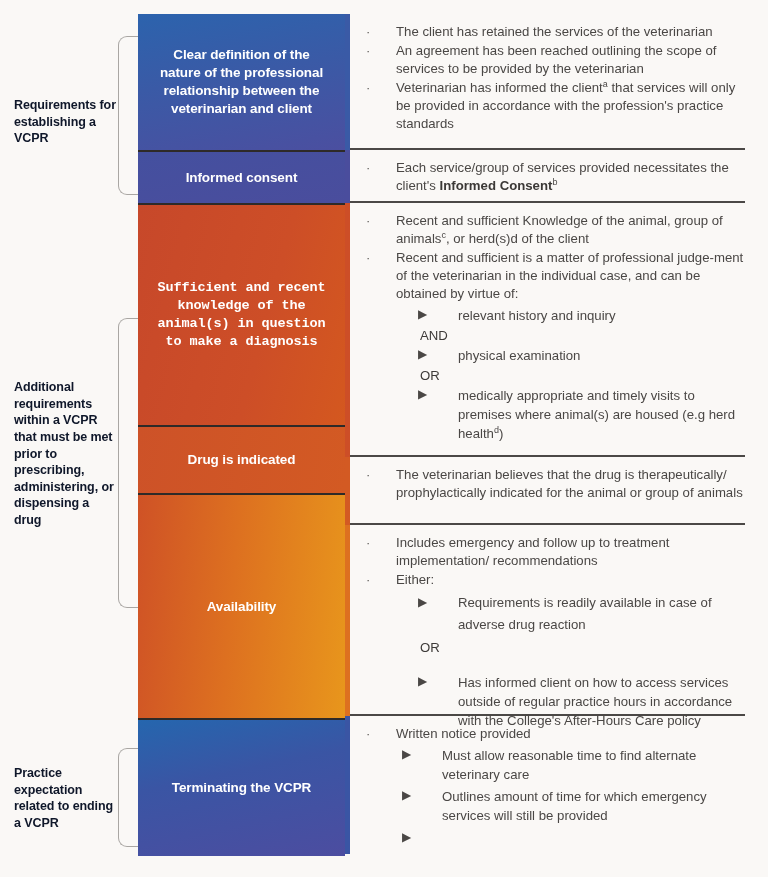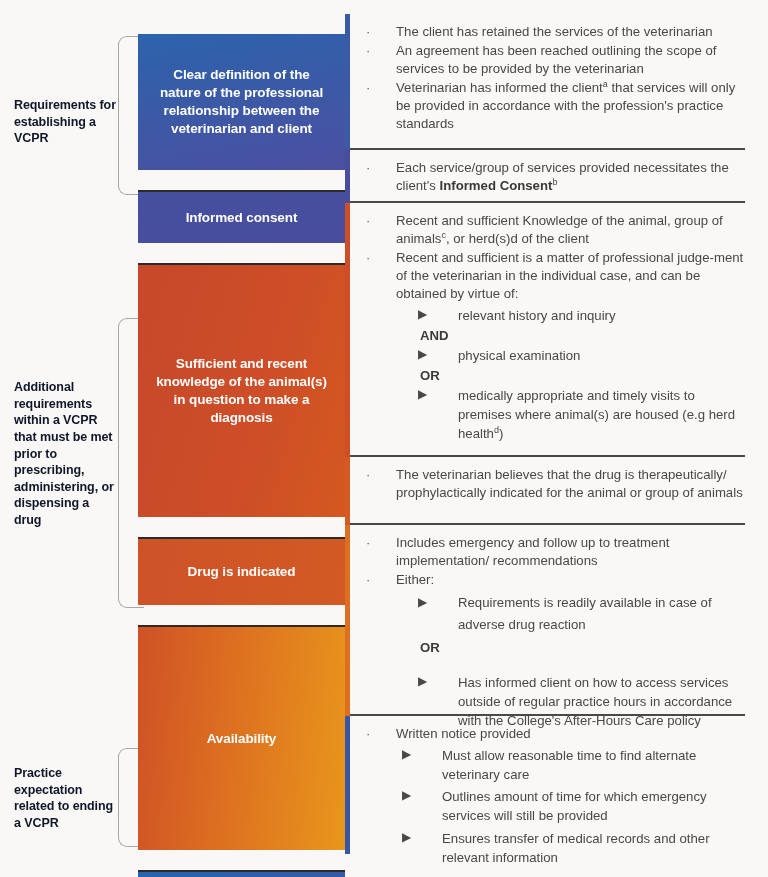--- a/index.html
+++ b/index.html
@@ -61,21 +61,20 @@
     display: flex;
     align-items: center;
     justify-content: center;
     text-align: center;
     color: #ffffff;
     font-weight: bold;
     font-size: 13.5px;
     line-height: 1.32;
     padding: 17px 14px;
     letter-spacing: -0.1px;
-    margin-top: 20px;
   }
   .band span { display: block; }
   .band.sep-top { border-top: 2.5px solid #2e2a28; }
 
   .band-blue-1 { background: linear-gradient(170deg,#2c63ad 0%,#3a5aa6 45%,#4b4fa0 100%); }
   .band-blue-2 { background: linear-gradient(170deg,#44509f 0%,#4a4d9d 100%); }
   .band-blue-3 { background: linear-gradient(168deg,#2566ae 0%,#3a55a4 40%,#4c4da0 100%); }
 
   .band-or-1 { background: linear-gradient(105deg,#c7482a 0%,#cd4e27 60%,#d4581f 100%); }
   .band-or-2 { background: linear-gradient(100deg,#cd5228 0%,#d35a23 100%); }
@@ -145,21 +144,21 @@
     flex: 0 0 40px;
     padding-left: 60px;
     box-sizing: content-box;
     color: #4a4745;
     font-size: 12px;
     line-height: 1.45;
   }
   .sub .stext { flex: 1 1 auto; }
 
   .conj {
-    font-weight: bold;
+    font-weight: normal;
     font-size: 13.2px;
     color: #3d3a38;
     margin: 2px 0 2px 62px;
   }
 
   sup {
     font-size: 9px;
     vertical-align: super;
     line-height: 0;
   }
@@ -183,21 +182,21 @@
   <div class="band-col">
 
     <div class="band band-blue-1" style="height:136px;">
       <span>Clear definition of the nature of the professional relationship between the veterinarian and client</span>
     </div>
 
     <div class="band band-blue-2 sep-top" style="height:53px;">
       <span>Informed consent</span>
     </div>
 
-    <div class="band band-or-1 sep-top" style="height:254px;">
+    <div class="band band-or-1 sep-top" style="height:222px;font-family:Liberation Mono, monospace;">
       <span>Sufficient and recent knowledge of the animal(s) in question to make a diagnosis</span>
     </div>
 
     <div class="band band-or-2 sep-top" style="height:68px;">
       <span>Drug is indicated</span>
     </div>
 
     <div class="band band-or-3 sep-top" style="height:225px;">
       <span>Availability</span>
     </div>
@@ -318,20 +317,19 @@
         <div class="stext">Must allow reasonable time to find alternate veterinary care</div>
       </div>
 
       <div class="sub">
         <div class="tri" style="padding-left:44px;">▶</div>
         <div class="stext">Outlines amount of time for which emergency services will still be provided</div>
       </div>
 
       <div class="sub">
         <div class="tri" style="padding-left:44px;">▶</div>
-        <div class="stext">Ensures transfer of medical records and other relevant information</div>
       </div>
 
     </div>
 
   </div>
 
 </div>
 
 </body></html>

